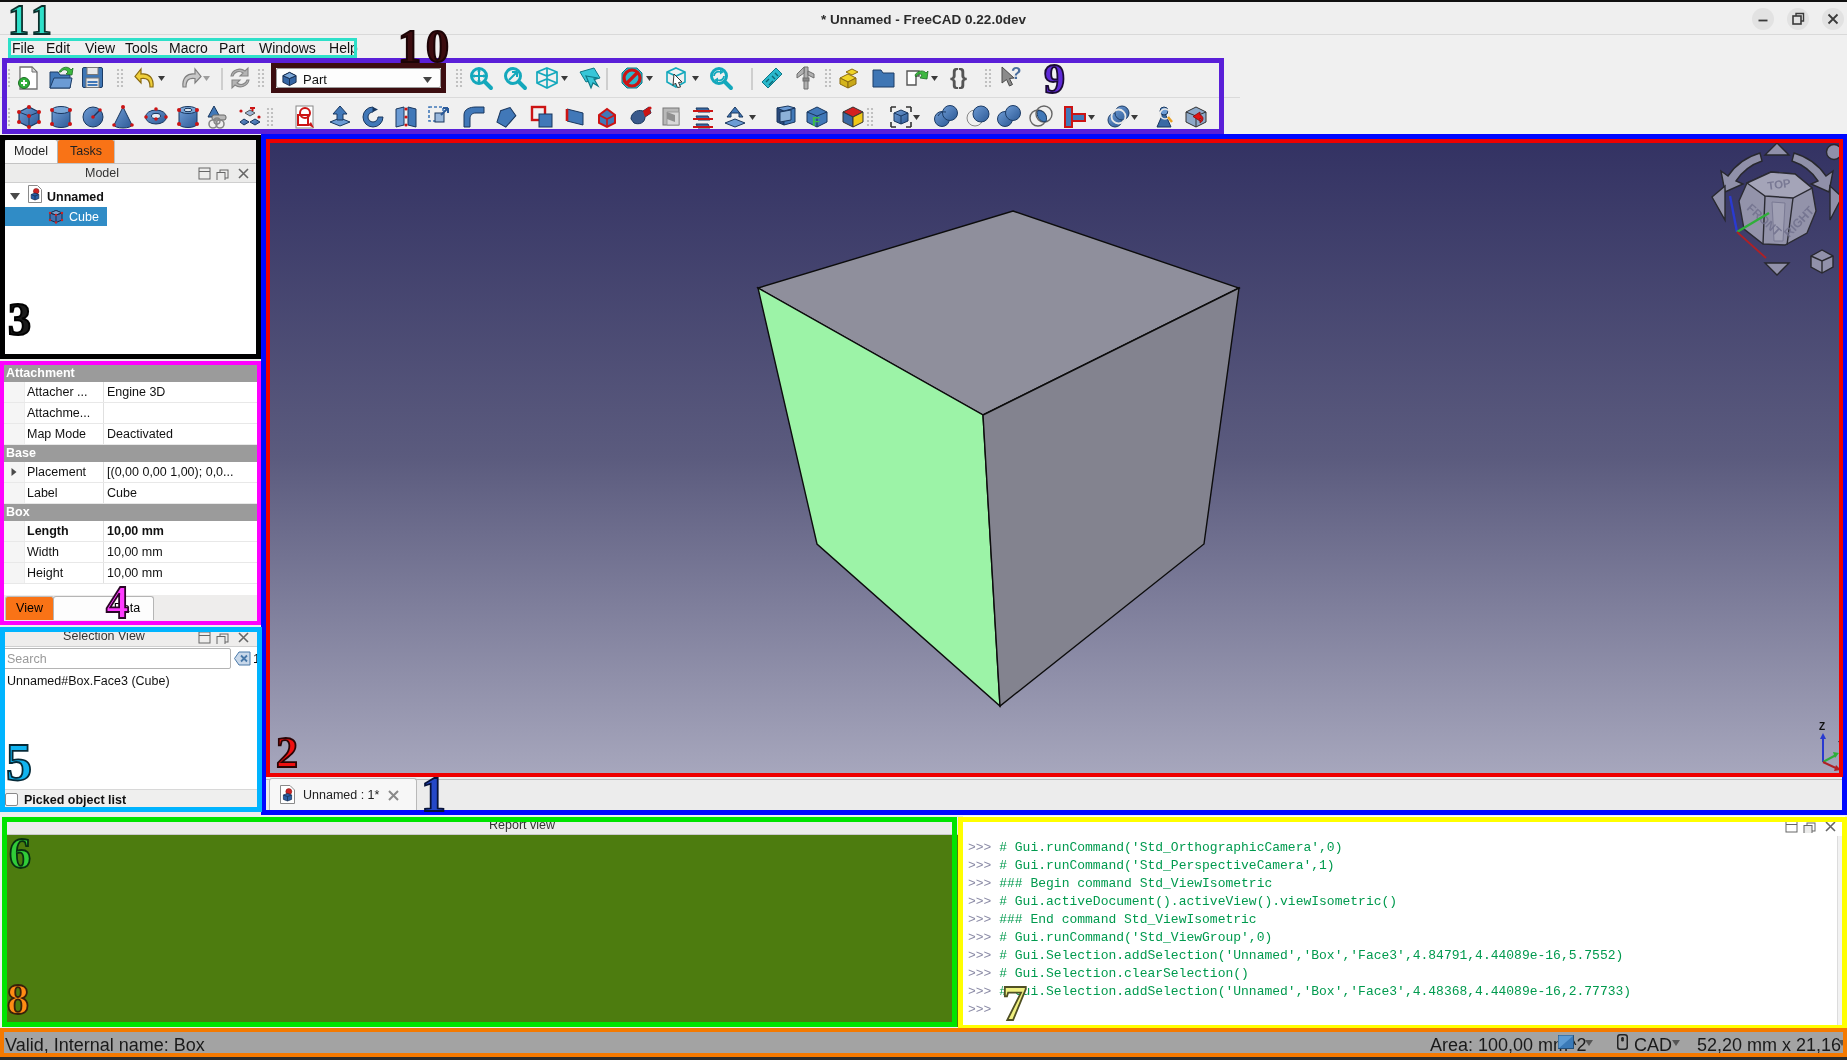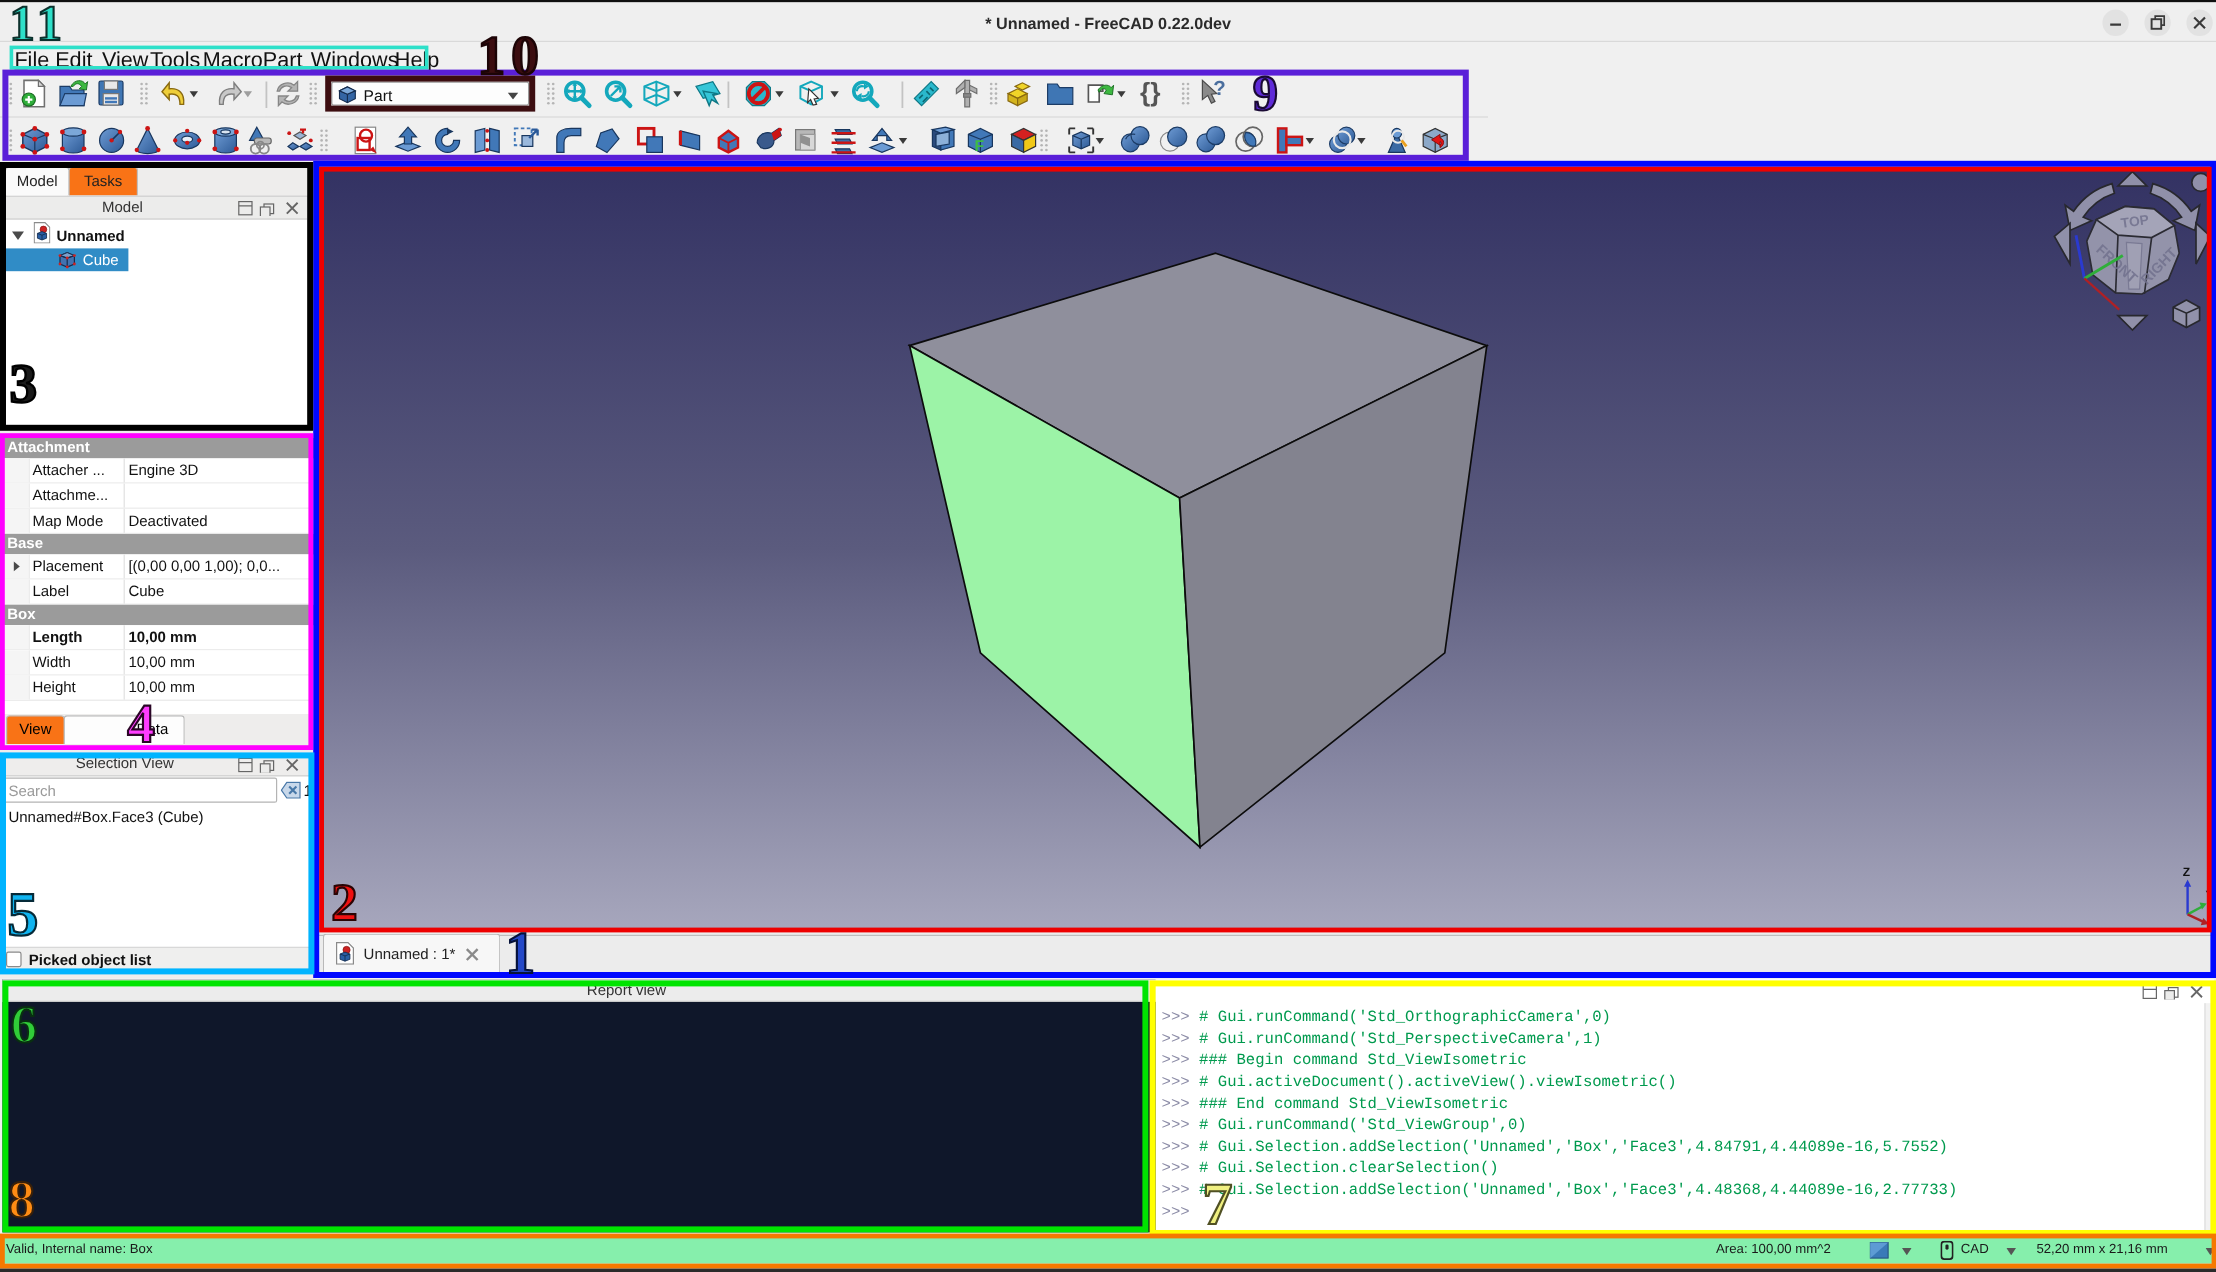--- a/index.html
+++ b/index.html
@@ -5,21 +5,21 @@
 html,body{margin:0;padding:0;}
 #root{position:relative;width:1847px;height:1060px;background:#f0f0f0;overflow:hidden;
   font-family:"Liberation Sans",sans-serif;}
 .abs{position:absolute;box-sizing:border-box;}
 
 #topline{left:0;top:0;width:1847px;height:2px;background:#101010;}
 #titlebar{left:0;top:2px;width:1847px;height:33px;background:#efefef;border-bottom:1px solid #d9d9d9;}
 #title{left:0;top:12px;width:1847px;text-align:center;font-size:13.5px;font-weight:bold;color:#2b2b2b;}
 .winbtn{top:8px;width:22px;height:22px;border-radius:50%;background:#e2e2e2;color:#3c3c3c;
   text-align:center;line-height:22px;font-size:13px;}
-#menubar{left:0;top:36px;width:1532px;height:23px;background:#f0f0f0;font-size:18px;color:#111;}
+#menubar{left:0;top:36px;width:1532px;height:23px;background:#f0f0f0;font-size:14px;color:#111;}
 .mi{position:absolute;top:4px;}
 .mi u{text-decoration:underline;text-underline-offset:2px;}
 #toolwrap{left:0;top:59px;width:1847px;height:77px;background:#f0f0f0;border-bottom:1px solid #c9c9c9;}
 #toolrow-div{left:0;top:97px;width:1240px;height:1px;background:#dadada;}
 
 #leftcol{left:0;top:136px;width:261px;height:679px;background:#eeedec;}
 #modeltabs{left:4px;top:139px;height:24px;font-size:12.5px;color:#222;}
 .dtab{position:absolute;top:0;height:23px;line-height:23px;text-align:center;
   border:1px solid #bfbfbf;border-bottom:none;border-radius:3px 3px 0 0;background:#f97316;}
 #paneltree{left:2px;top:163px;width:255px;height:193px;background:#fff;border:1px solid #c3c3c3;}
@@ -37,30 +37,30 @@
 #vdtabs{left:2px;top:595px;width:256px;height:25px;background:#eeedec;font-size:12.5px;}
 
 #selview{left:2px;top:627px;width:256px;height:183px;background:#fff;}
 
 #vp{left:266px;top:139px;width:1577px;height:637px;}
 
 #tabbar{left:261px;top:776px;width:1586px;height:39px;background:#ececec;}
 #doctab{left:8px;top:2px;width:148px;height:36px;background:#f7f7f7;border:1px solid #b9b9b9;
   border-bottom:none;border-radius:3px 3px 0 0;}
 
-#report{left:2px;top:816px;width:1098px;height:211px;background:#0f172a;}
+#report{left:2px;top:816px;width:1098px;height:211px;background:#4d7c0f;}
 #pycon{left:963px;top:816px;width:882px;height:212px;background:#fff;}
 .bhead{position:absolute;left:0;top:0;width:100%;height:19px;background:#ececec;
   border-bottom:1px solid #c9c9c9;font-size:12.5px;color:#333;text-align:center;line-height:18px;
   padding-right:58px;box-sizing:border-box;}
 #pylines{position:absolute;left:5px;top:23px;font-family:"Liberation Mono",monospace;
   font-size:13px;line-height:18px;white-space:pre;color:#009a4e;}
 #pylines .pr{color:#8b8ba6;}
 
-#statusbar{left:0;top:1031px;width:1847px;height:22px;background:#86efac;font-size:11px;color:#1a1a1a;}
+#statusbar{left:0;top:1031px;width:1847px;height:22px;background:#a3a3a3;font-size:18px;color:#1a1a1a;}
 #botline{left:0;top:1057px;width:1847px;height:3px;background:#2a2a2a;}
 
 .ann{position:absolute;box-sizing:border-box;pointer-events:none;z-index:40;}
 .num{position:absolute;z-index:50;font-family:"Liberation Serif",serif;font-weight:bold;
   line-height:0.72;pointer-events:none;}
 </style>
 </head>
 <body>
 <div id="root">
   <div class="abs" id="topline"></div>

